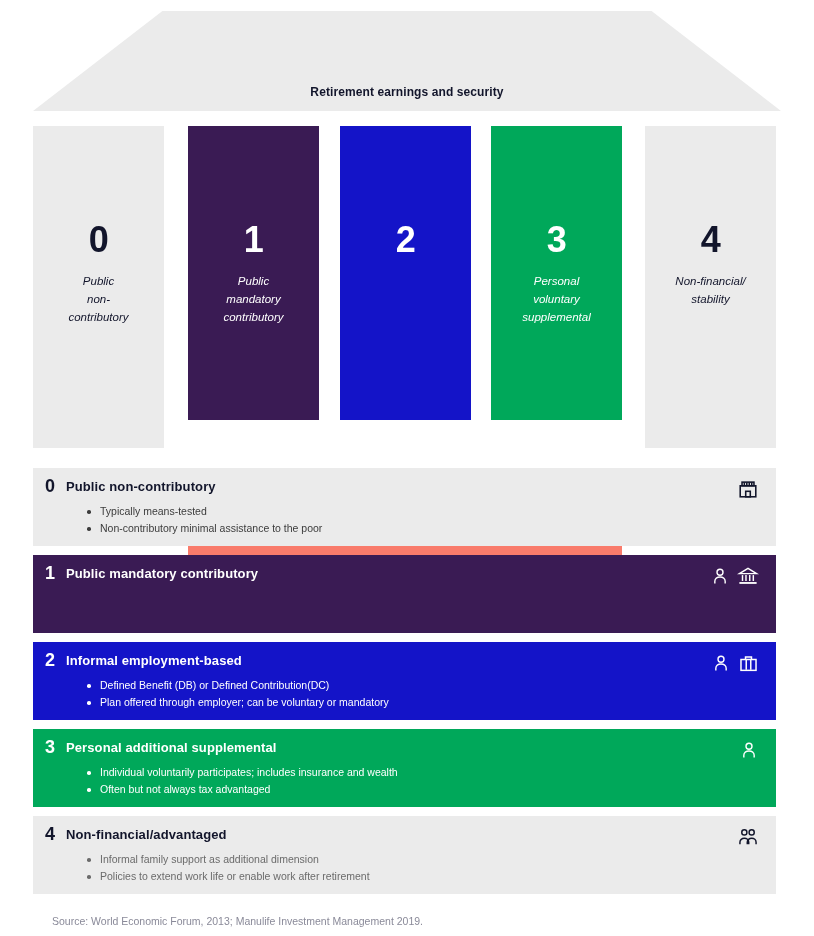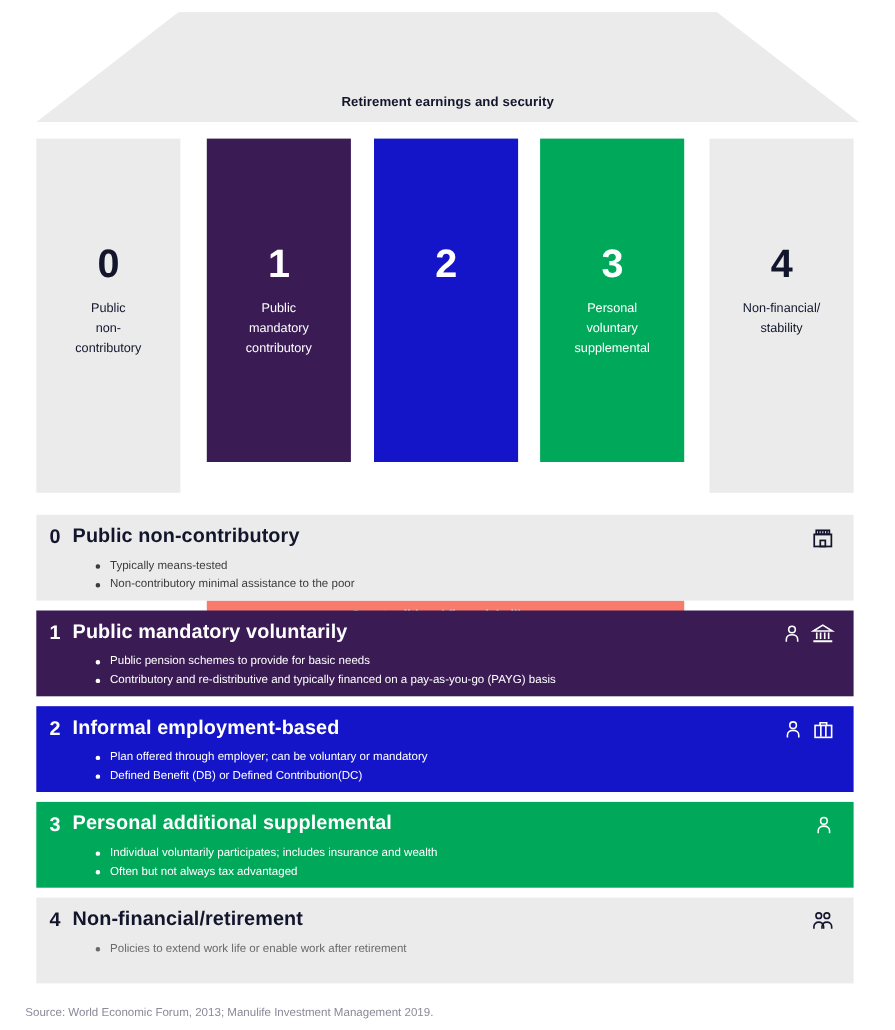--- a/index.html
+++ b/index.html
@@ -71,20 +71,21 @@
     font-weight: bold;
     line-height: 1;
     letter-spacing: -0.5px;
   }
   .pillar .lbl {
     margin-top: 14px;
     font-size: 11.5px;
     line-height: 18px;
     text-align: center;
     padding: 0 8px;
+    font-style: italic;
   }
 
   
   .p0 { left: 33px;  width: 131px; height: 322px; background: #ebebeb; }
   .p1 { left: 188px; width: 131px; height: 294px; background: #3a1b54; }
   .p2 { left: 340px; width: 131px; height: 294px; background: #1414c8; }
   .p3 { left: 491px; width: 131px; height: 294px; background: #00a85a; }
   .p4 { left: 645px; width: 131px; height: 322px; background: #ebebeb; }
 
   .p0 .num, .p0 .lbl, .p4 .num, .p4 .lbl { color: #12152b; }
@@ -127,21 +128,21 @@
     align-items: center;
     gap: 10px;
   }
   .row-num {
     font-size: 18px;
     font-weight: bold;
     line-height: 1;
     min-width: 11px;
   }
   .row-title {
-    font-size: 18px;
+    font-size: 13px;
     font-weight: bold;
     letter-spacing: .1px;
   }
   .row-bullets {
     margin-top: 8px;
     padding-left: 42px;
   }
   .bullet {
     position: relative;
     font-size: 10.5px;
@@ -172,21 +173,21 @@
   .r0 .row-num, .r0 .row-title { color: #12152b; }
   .r1 { background: #3a1b54; color: #ffffff; }
   .r2 { background: #1414c8; color: #ffffff; }
   .r3 { background: #00a85a; color: #ffffff; }
   .r4 { background: #ebebeb; color: #6b6b6b; }
   .r4 .row-num, .r4 .row-title { color: #12152b; }
 
   
   .source {
     position: absolute;
-    left: 23px;
+    left: 52px;
     top: 915px;
     font-size: 10.5px;
     color: #8a8a99;
   }
 </style>
 </head>
 <body>
 
 <div id="page">
 
@@ -246,25 +247,21 @@
             <line x1="16.1" y1="4.8" x2="16.1" y2="8.2"></line>
             <rect x="9.5" y="14.5" width="5" height="6" fill="none"></rect>
           </svg>
         </span>
       </div>
     </div>
 
     <div class="row r1">
       <div class="row-head">
         <div class="row-num">1</div>
-        <div class="row-title">Public mandatory voluntarily</div>
-      </div>
-      <div class="row-bullets">
-        <div class="bullet">Public pension schemes to provide for basic needs</div>
-        <div class="bullet">Contributory and re-distributive and typically financed on a pay-as-you-go (PAYG) basis</div>
+        <div class="row-title">Public mandatory contributory</div>
       </div>
       <div class="row-icons">
         <span>
           <svg width="20" height="22" viewBox="0 0 24 24" fill="none" stroke="#ffffff" stroke-width="1.7">
             <circle cx="12" cy="7.5" r="3.6"></circle>
             <path d="M5.8 21v-2.6c0-3.2 2.8-5.2 6.2-5.2s6.2 2 6.2 5.2V21"></path>
           </svg>
         </span>
         <span>
           <svg width="22" height="22" viewBox="0 0 24 24" fill="none" stroke="#ffffff" stroke-width="1.6">
@@ -278,22 +275,22 @@
         </span>
       </div>
     </div>
 
     <div class="row r2">
       <div class="row-head">
         <div class="row-num">2</div>
         <div class="row-title">Informal employment-based</div>
       </div>
       <div class="row-bullets">
+        <div class="bullet">Defined Benefit (DB) or Defined Contribution(DC)</div>
         <div class="bullet">Plan offered through employer; can be voluntary or mandatory</div>
-        <div class="bullet">Defined Benefit (DB) or Defined Contribution(DC)</div>
       </div>
       <div class="row-icons">
         <span>
           <svg width="20" height="22" viewBox="0 0 24 24" fill="none" stroke="#ffffff" stroke-width="1.7">
             <circle cx="12" cy="7.5" r="3.6"></circle>
             <path d="M5.8 21v-2.6c0-3.2 2.8-5.2 6.2-5.2s6.2 2 6.2 5.2V21"></path>
           </svg>
         </span>
         <span>
           <svg width="21" height="22" viewBox="0 0 24 24" fill="none" stroke="#ffffff" stroke-width="1.7">
@@ -321,23 +318,24 @@
             <circle cx="12" cy="7.5" r="3.6"></circle>
             <path d="M5.8 21v-2.6c0-3.2 2.8-5.2 6.2-5.2s6.2 2 6.2 5.2V21"></path>
           </svg>
         </span>
       </div>
     </div>
 
     <div class="row r4">
       <div class="row-head">
         <div class="row-num">4</div>
-        <div class="row-title">Non-financial/retirement</div>
+        <div class="row-title">Non-financial/advantaged</div>
       </div>
       <div class="row-bullets">
+        <div class="bullet">Informal family support as additional dimension</div>
         <div class="bullet">Policies to extend work life or enable work after retirement</div>
       </div>
       <div class="row-icons">
         <span>
           <svg width="22" height="22" viewBox="0 0 24 24" fill="none" stroke="#12152b" stroke-width="1.6">
             <circle cx="8" cy="7" r="2.8"></circle>
             <circle cx="16" cy="7" r="2.8"></circle>
             <path d="M3.2 20v-2.2c0-2.7 2.2-4.4 4.8-4.4s4.8 1.7 4.8 4.4V20"></path>
             <path d="M11.2 20v-2.2c0-2.7 2.2-4.4 4.8-4.4s4.8 1.7 4.8 4.4V20"></path>
           </svg>

